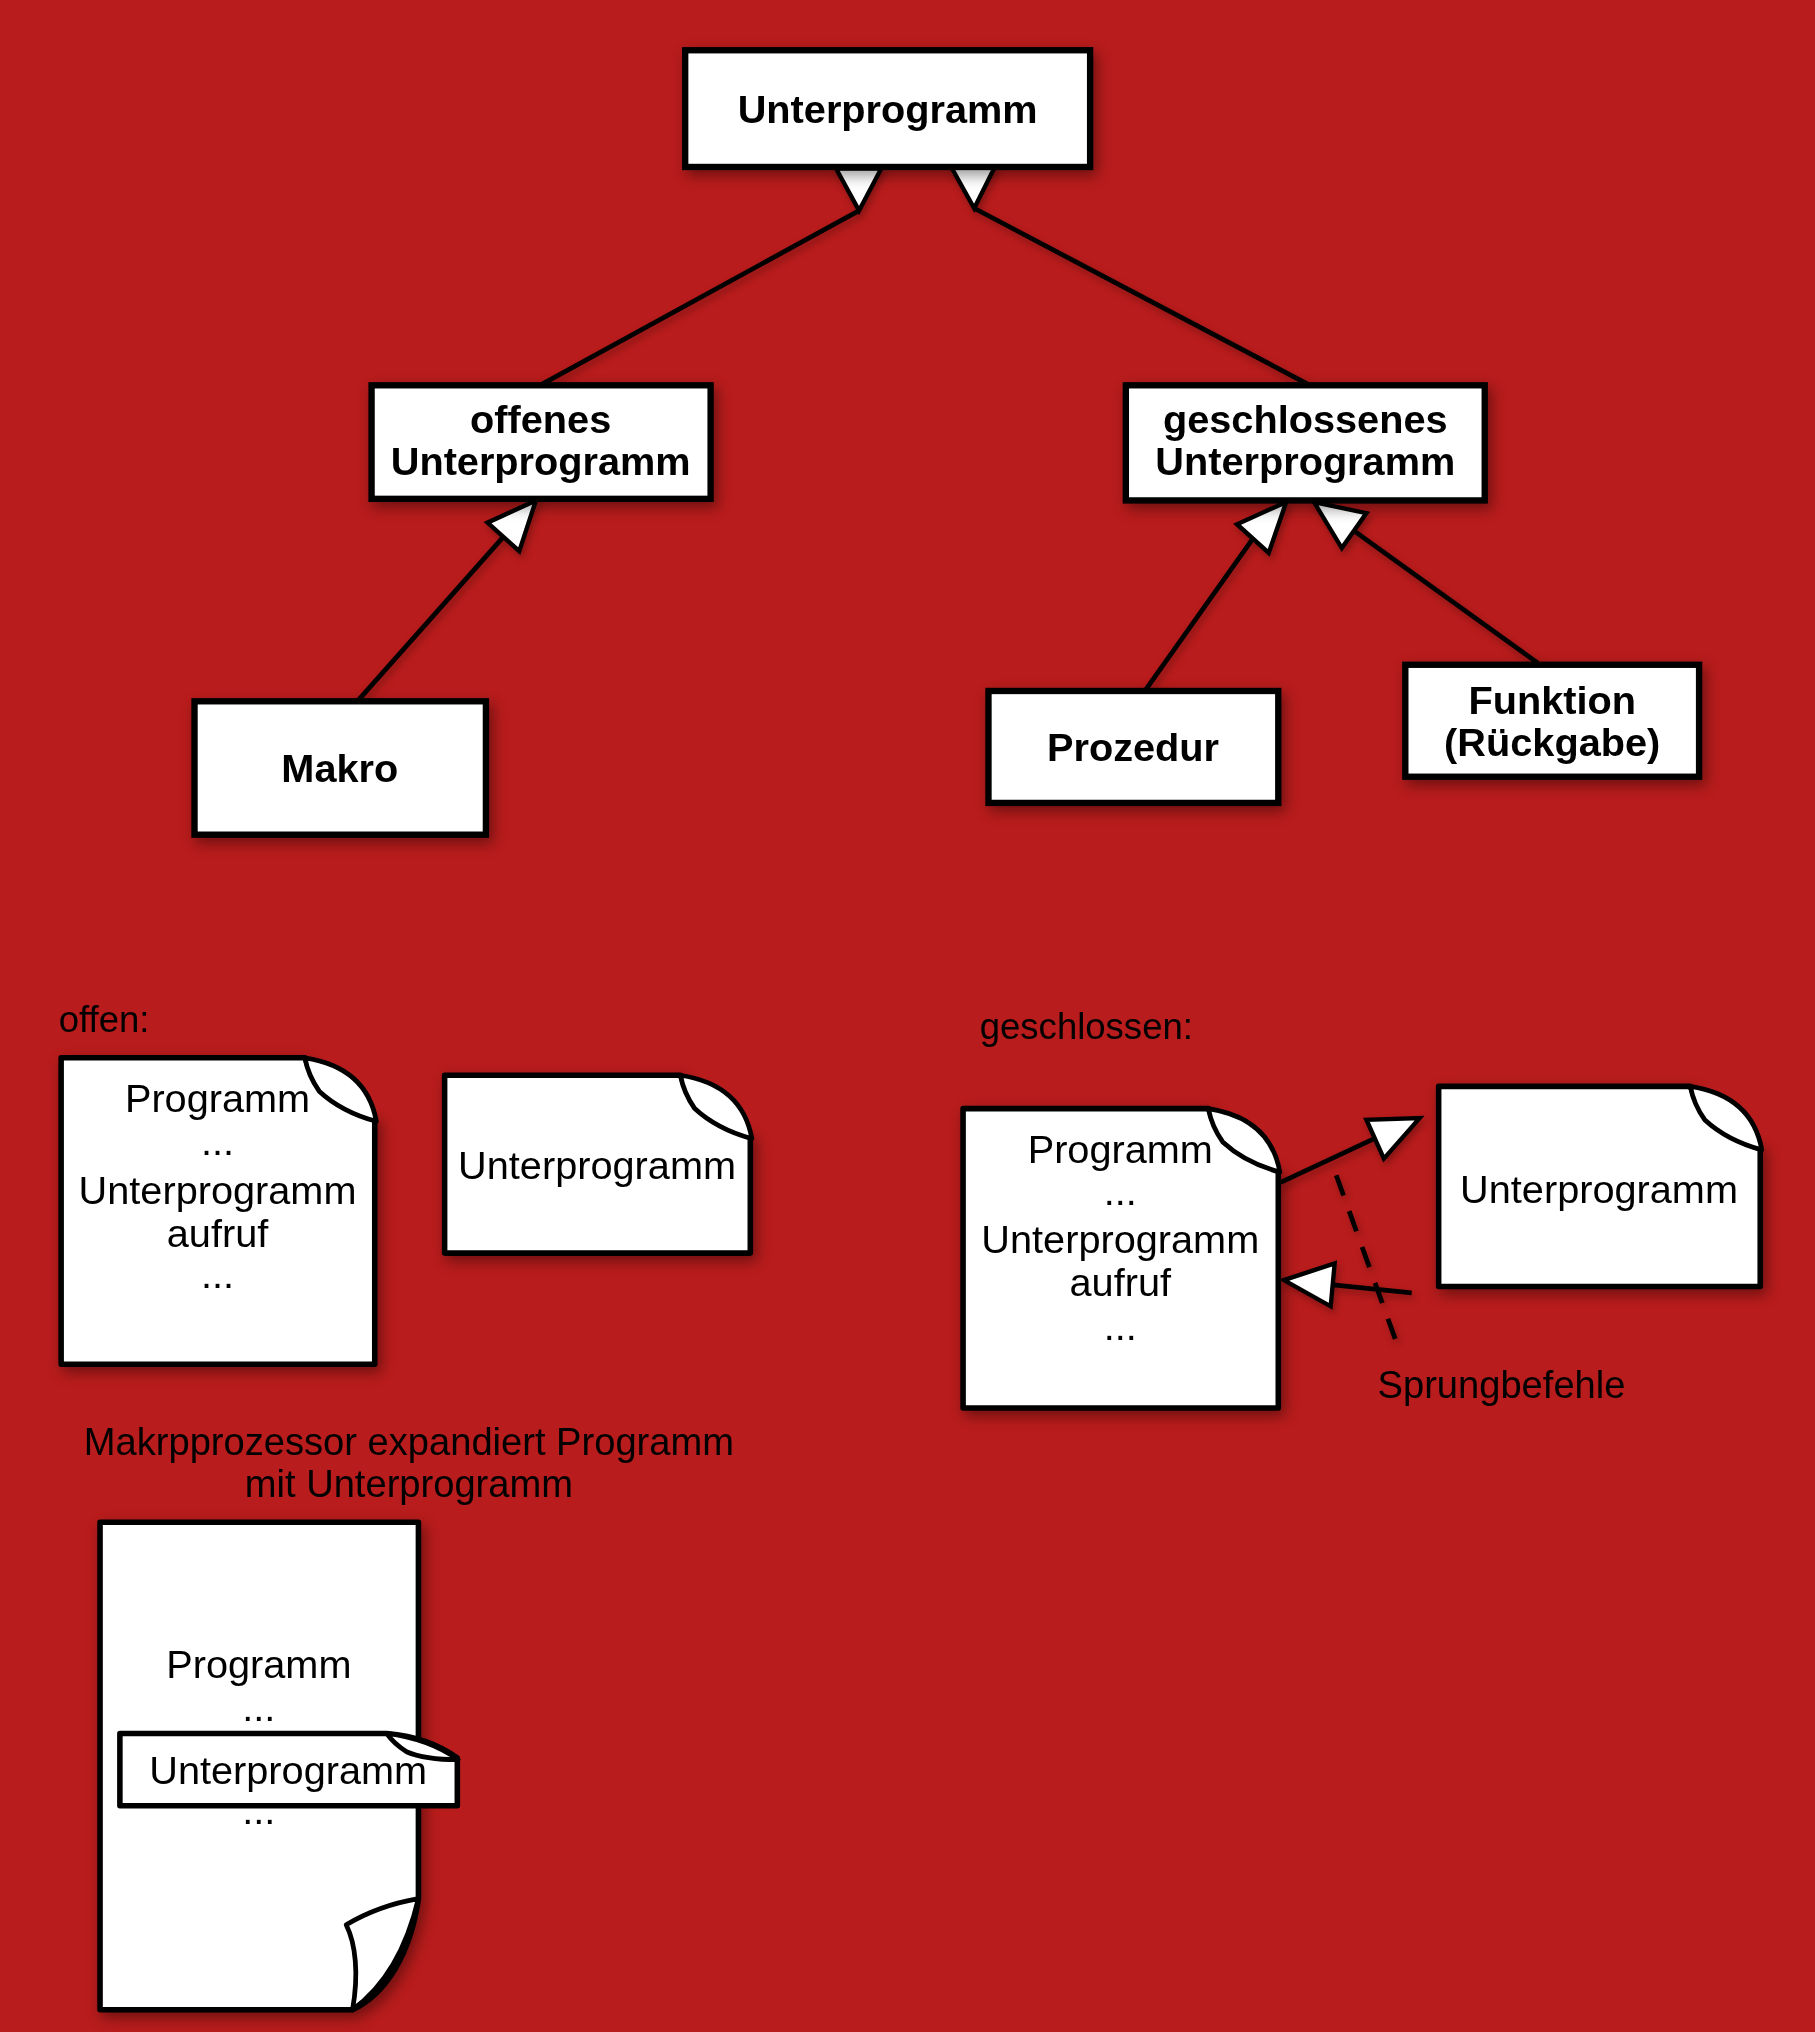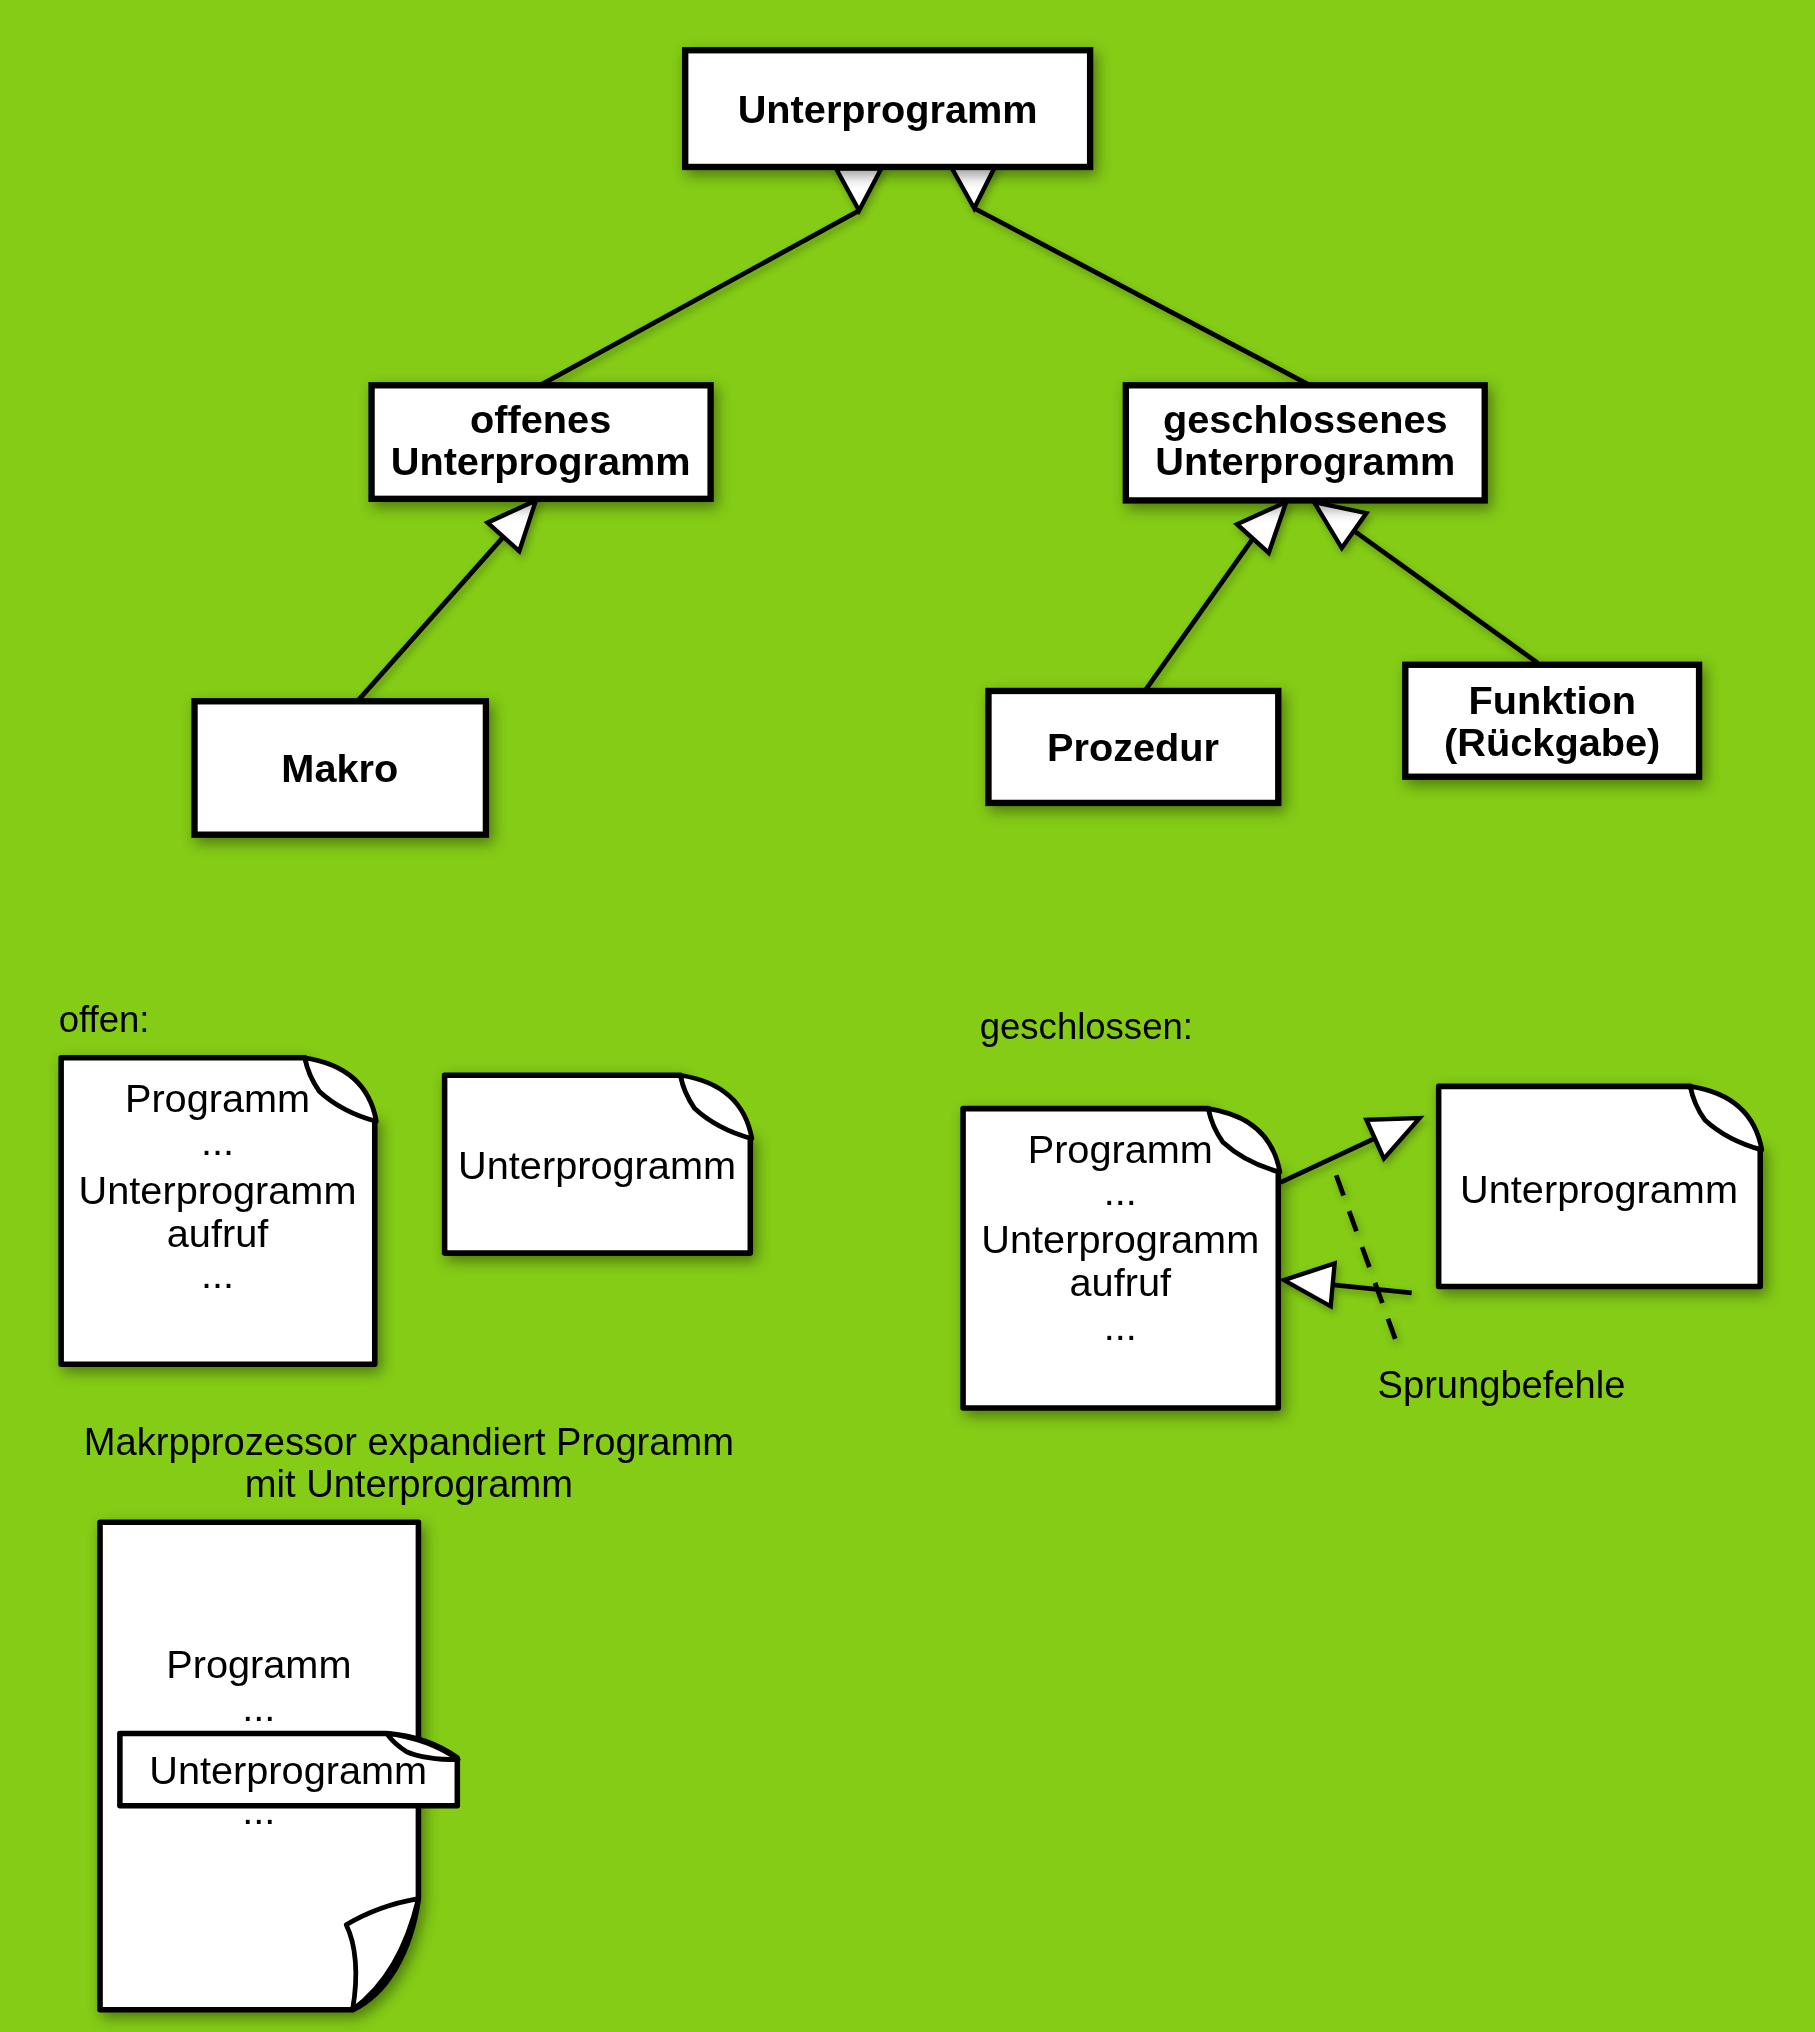--- a/index.html
+++ b/index.html
@@ -1,16 +1,16 @@
 <!DOCTYPE html>
 <html style="font-size:12.7px"><head>
 <meta charset="utf-8">
 <style>
   html,body{margin:0;padding:0;background:#ffffff;}
-  .stage{width:1815px;height:2033px;position:relative;background:#84cc16;}
+  .stage{width:1815px;height:2033px;position:relative;background:#b91c1c;}
   svg{display:block;}
   text{fill:#000000;font-family:"Liberation Sans",sans-serif;}
   .box-label{font-weight:700;font-size:50px;}
   .doc-text{font-weight:400;font-size:50px;}
   .heading{font-weight:400;font-size:46px;}
   .caption{font-weight:400;font-size:48px;}
   .node{fill:#ffffff;stroke:#000000;stroke-width:8;}
   .doc{fill:#ffffff;stroke:#000000;stroke-width:7;stroke-linejoin:round;}
   .flap{fill:#ffffff;stroke:#000000;stroke-width:6;stroke-linejoin:round;}
   .edge{stroke:#000000;stroke-width:6;fill:none;}

